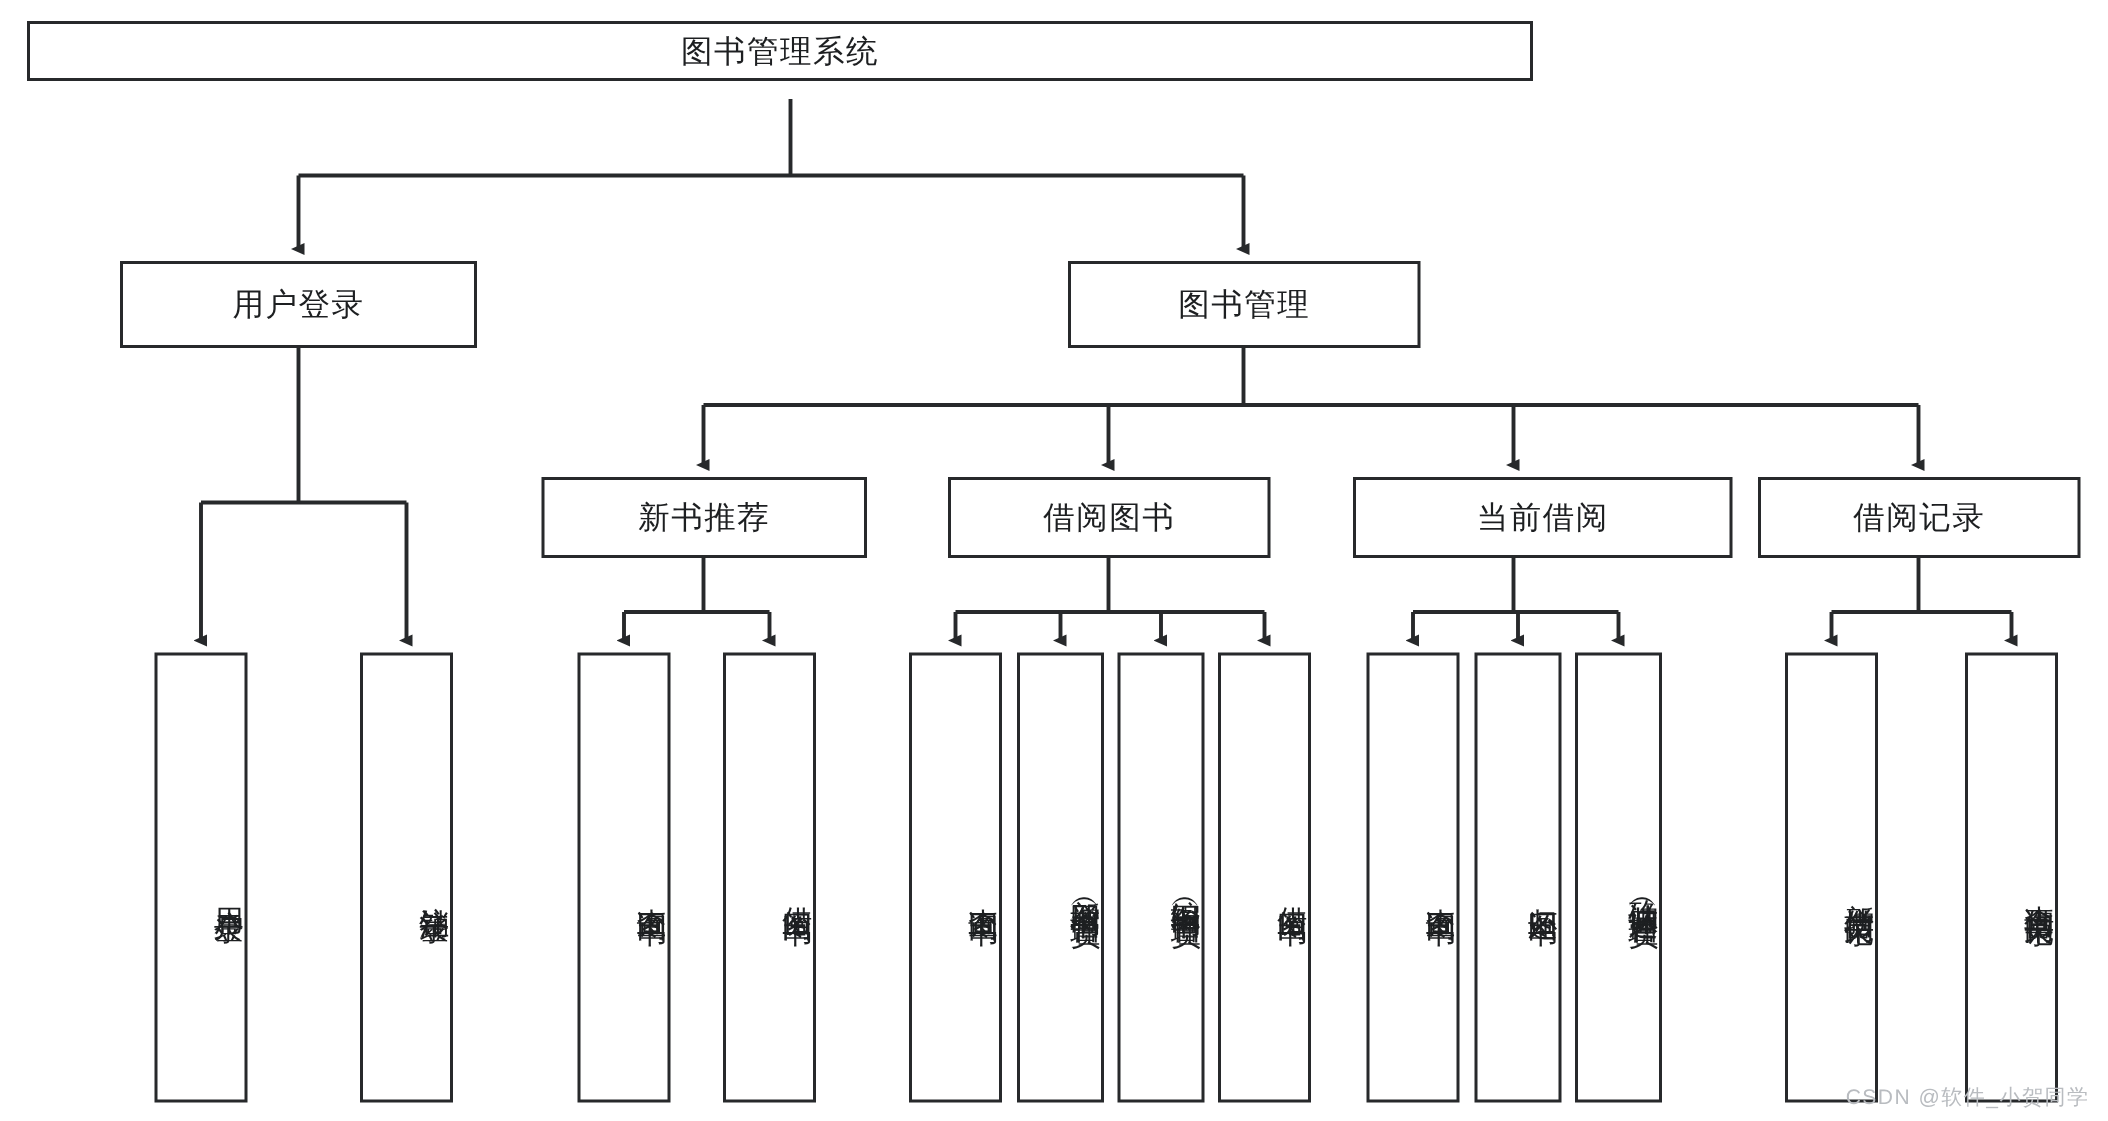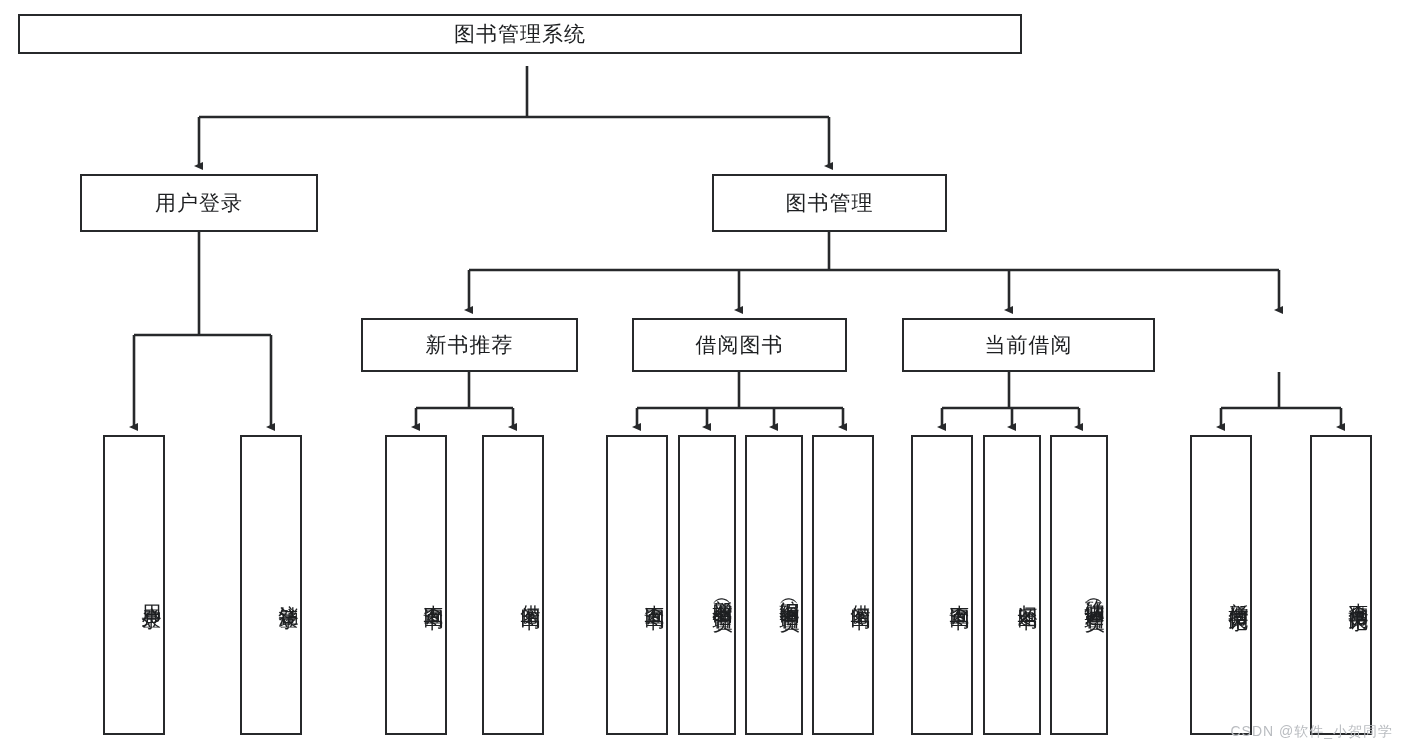--- a/index.html
+++ b/index.html
@@ -133,20 +133,23 @@
 
   <div class="node horiz" id="node-l2-0" style="left: 361px; top: 318px; width: 217px; height: 54px;">
     <span class="label">新书推荐</span>
   </div>
   <div class="node horiz" id="node-l2-1" style="left: 632px; top: 318px; width: 215px; height: 54px;">
     <span class="label">借阅图书</span>
   </div>
   <div class="node horiz" id="node-l2-2" style="left: 902px; top: 318px; width: 253px; height: 54px;">
     <span class="label">当前借阅</span>
   </div>
+  <div class="node horiz" id="node-l2-3" style="left: 1172px; top: 318px; width: 215px; height: 54px;">
+    <span class="label">借阅记录</span>
+  </div>
 
   <div class="node vert" id="node-leaf-0" style="left: 103px; top: 435px; width: 62px; height: 300px;">
     <span class="label">用户登录</span>
   </div>
   <div class="node vert" id="node-leaf-1" style="left: 240px; top: 435px; width: 62px; height: 300px;">
     <span class="label">注销登录</span>
   </div>
   <div class="node vert" id="node-leaf-2" style="left: 385px; top: 435px; width: 62px; height: 300px;">
     <span class="label">查询图书</span>
   </div>

